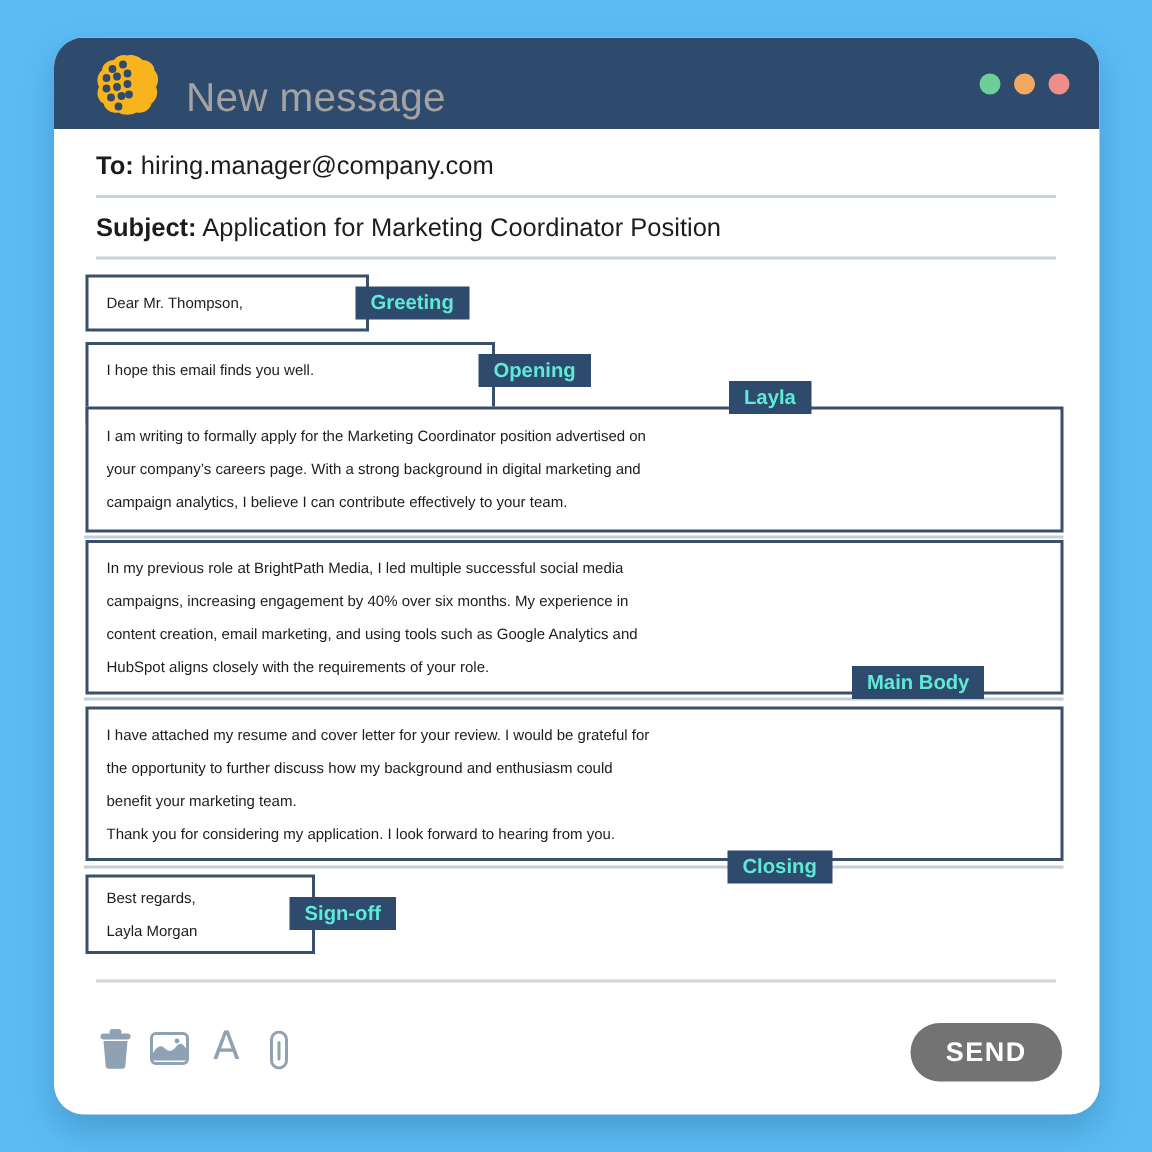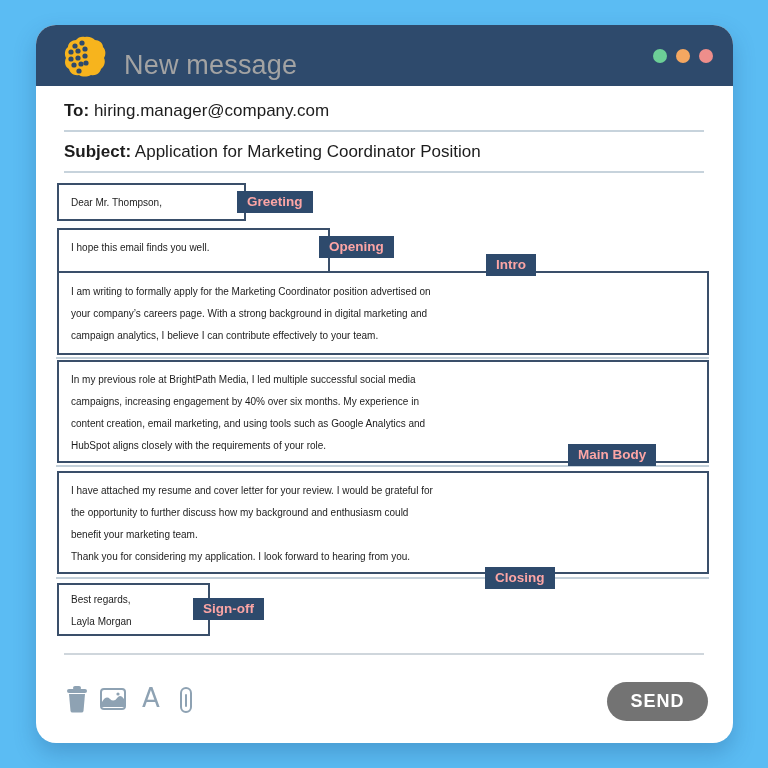--- a/index.html
+++ b/index.html
@@ -50,21 +50,21 @@
       border: 2px solid #3a4f6a;
       background: #ffffff;
       font-size: 10px;
       line-height: 22px;
       box-sizing: border-box;
     }
     .box .txt { position: absolute; left: 12px; top: 8px; white-space: pre-line; }
     .tag {
       position: absolute;
       background: #2e4a6c;
-      color: #fca5a5;
+      color: #5eead4;
       font-weight: bold;
       font-size: 13.5px;
       line-height: 22px;
       padding: 0 10px;
       white-space: nowrap;
     }
     .sep { position: absolute; left: 20px; width: 653px; height: 2px; background: #c3d0da; }
 
     .bottom-line { position: absolute; left: 28px; top: 628px; width: 640px; height: 2px; background: #cfd6dc; }
 
@@ -132,21 +132,21 @@
   <div class="box" style="left:21px; top:203px; width:273px; height:55px;">
     <div class="txt" style="top:7px">I hope this email finds you well.</div>
   </div>
   <div class="tag" style="left:283px; top:211px;">Opening</div>
 
   <div class="box" style="left:21px; top:246px; width:652px; height:84px;">
     <div class="txt" style="top:8px">I am writing to formally apply for the Marketing Coordinator position advertised on
 your company’s careers page. With a strong background in digital marketing and
 campaign analytics, I believe I can contribute effectively to your team.</div>
   </div>
-  <div class="tag" style="left:450px; top:229px;">Intro</div>
+  <div class="tag" style="left:450px; top:229px;">Layla</div>
 
   <div class="box" style="left:21px; top:335px; width:652px; height:103px;padding-left:26px;">
     <div class="txt" style="top:7px">In my previous role at BrightPath Media, I led multiple successful social media
 campaigns, increasing engagement by 40% over six months. My experience in
 content creation, email marketing, and using tools such as Google Analytics and
 HubSpot aligns closely with the requirements of your role.</div>
   </div>
   <div class="tag" style="left:532px; top:419px;">Main Body</div>
 
   <div class="box" style="left:21px; top:446px; width:652px; height:103px;">

